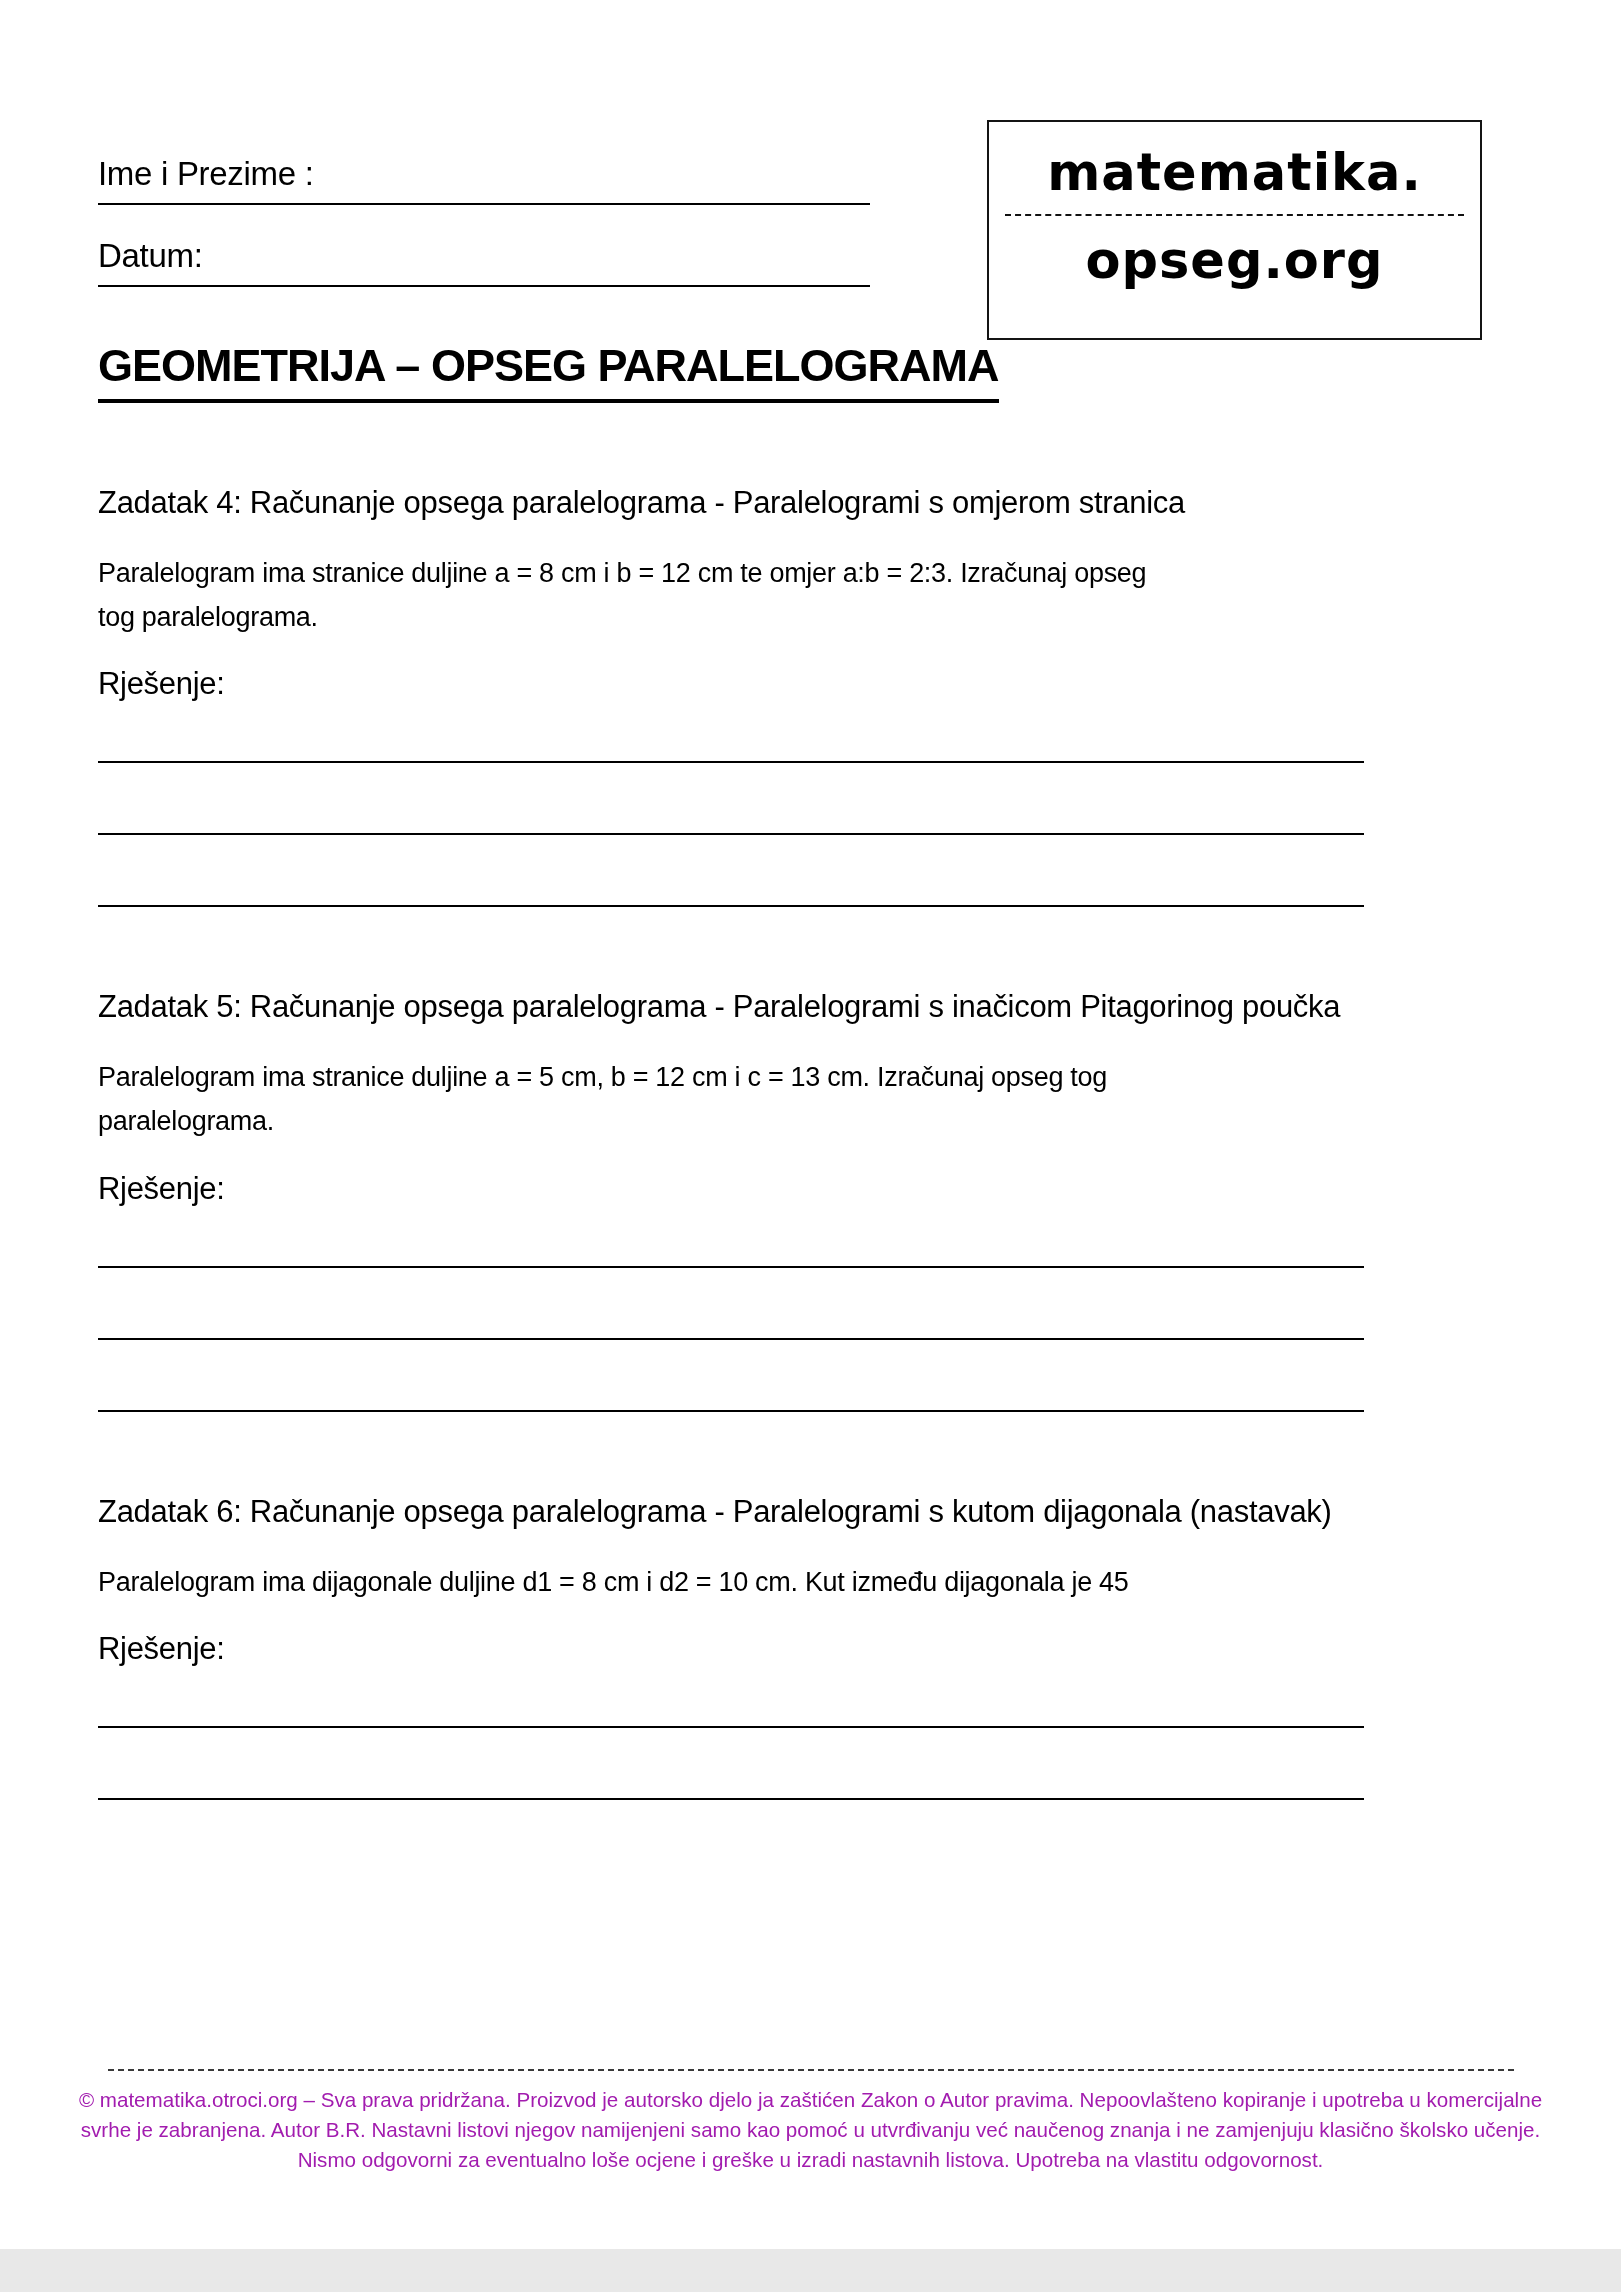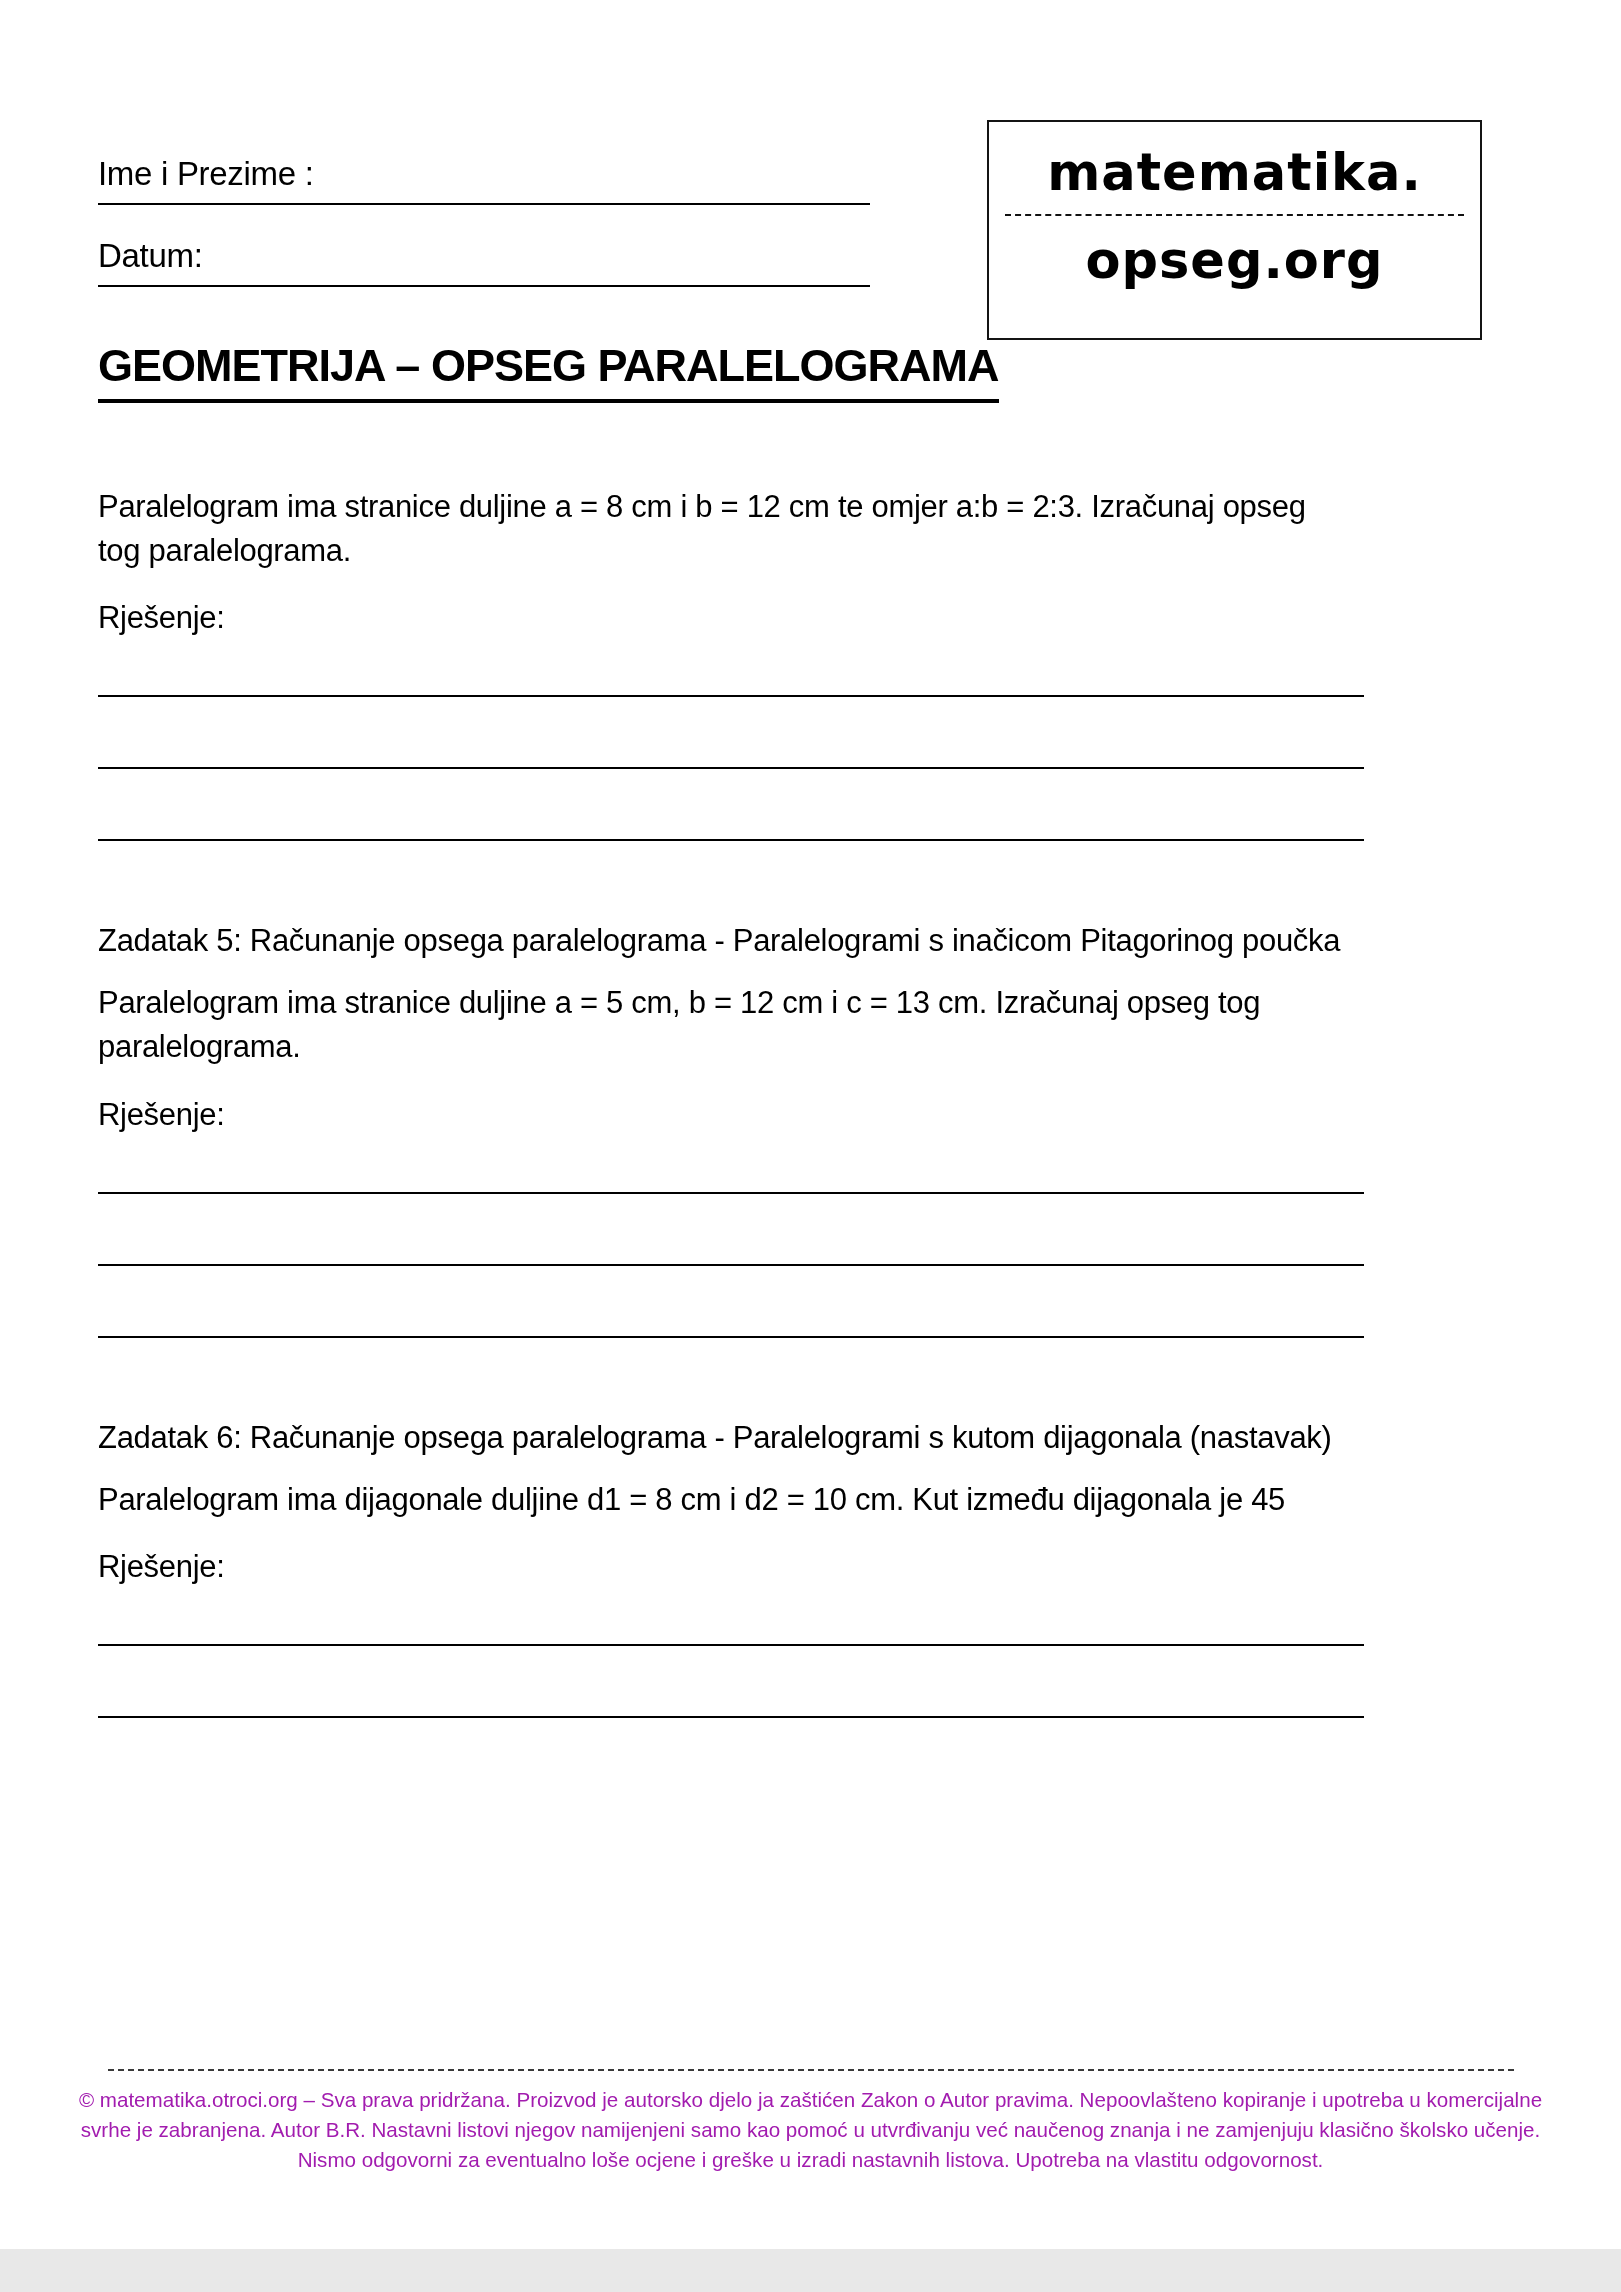--- a/index.html
+++ b/index.html
@@ -66,22 +66,22 @@
   }
 
   
   .task { margin-top: 82px; }
   .task-heading {
     font-size: 31px;
     letter-spacing: -0.3px;
     white-space: nowrap;
   }
   .task-body {
-    margin-top: 22px;
-    font-size: 31px;
+    margin-top: 30px;
+    font-size: 27px;
     letter-spacing: -0.3px;
     line-height: 44px;
   }
   .task-body .body-line { white-space: nowrap; }
   .solution-label {
     margin-top: 27.4px;
     font-size: 31px;
     letter-spacing: -0.3px;
   }
   .answer-line {
@@ -133,20 +133,21 @@
       <div class="logo-divider"></div>
       <div class="logo-line">opseg.org</div>
     </div>
   </div>
 
   
   <h1 class="page-title">GEOMETRIJA – OPSEG PARALELOGRAMA</h1>
 
   
   <section class="task">
+    <div class="task-heading">Zadatak 4: Računanje opsega paralelograma - Paralelogrami s omjerom stranica</div>
     <div class="task-body">
       <div class="body-line">Paralelogram ima stranice duljine a = 8 cm i b = 12 cm te omjer a:b = 2:3. Izračunaj opseg</div>
       <div class="body-line">tog paralelograma.</div>
     </div>
     <div class="solution-label">Rješenje:</div>
     <div class="answer-line first"></div>
     <div class="answer-line"></div>
     <div class="answer-line"></div>
   </section>
 

